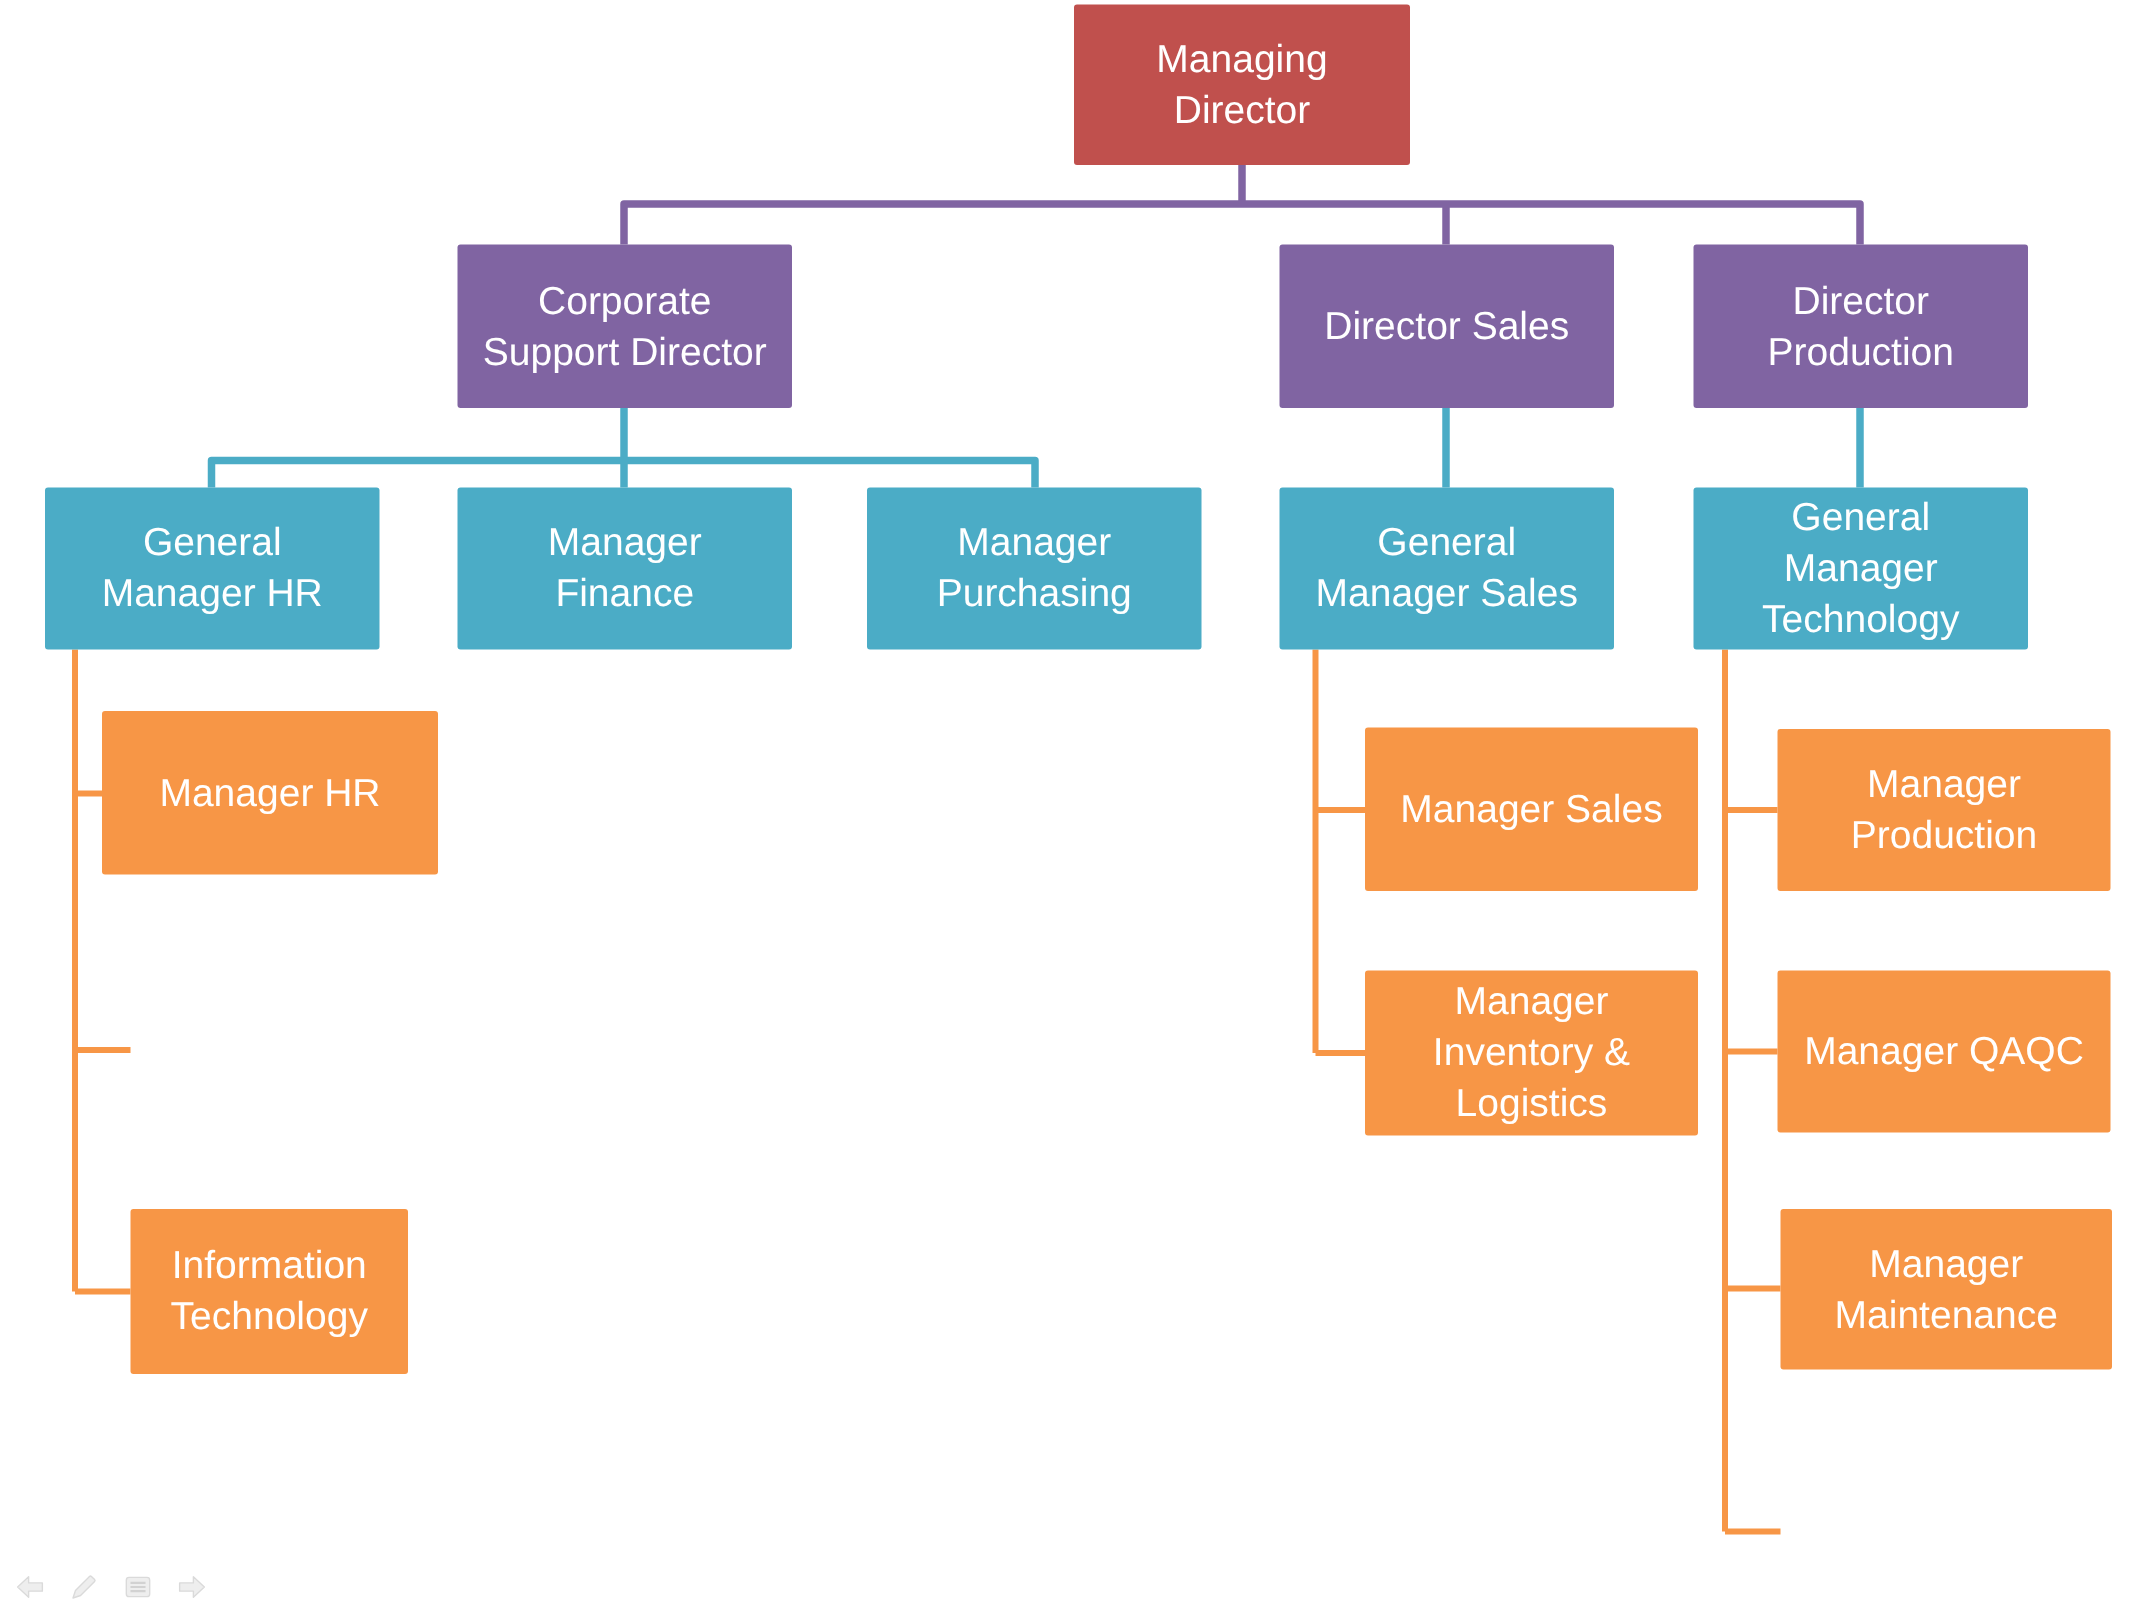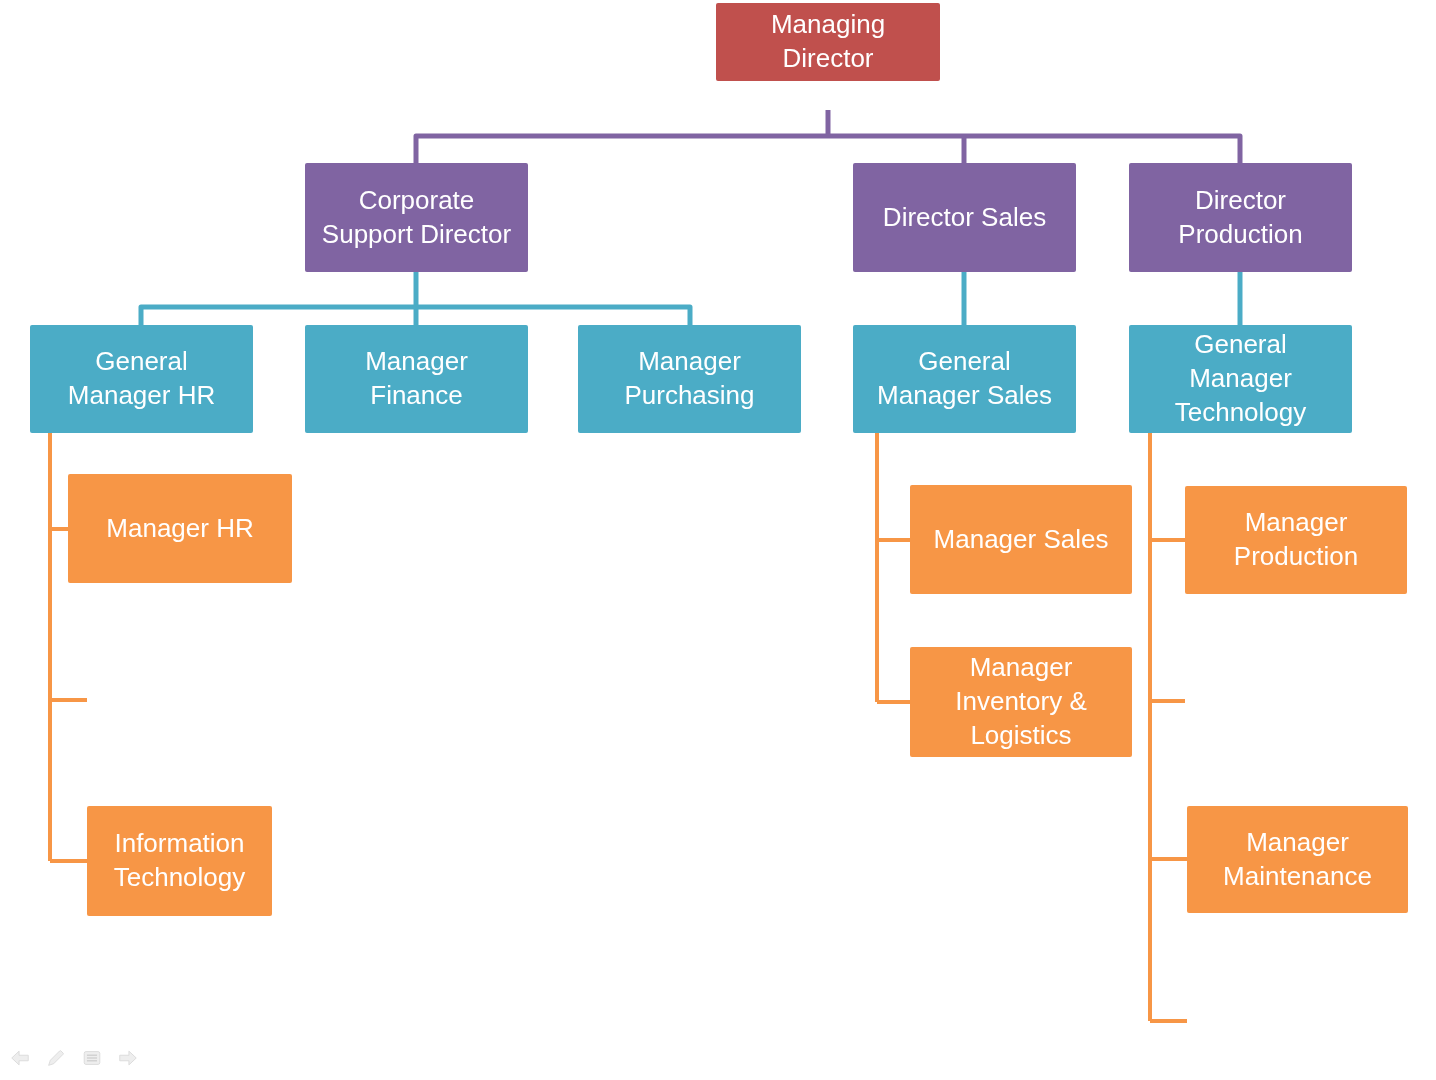--- a/index.html
+++ b/index.html
@@ -88,21 +88,21 @@
     </g>
     <g stroke="#f79646" stroke-width="4" fill="none" stroke-linejoin="round" stroke-linecap="butt">
       <path d="M1150 433 V1021"></path>
       <path d="M1150 540 H1185"></path>
       <path d="M1150 701 H1185"></path>
       <path d="M1150 859 H1187"></path>
       <path d="M1150 1021 H1187"></path>
     </g>
   </svg>
 
-  <div class="node lvl-red" style="left:716px;  top:3px;   width:224px; height:78px;">Managing
+  <div class="node lvl-red" style="left:716px;  top:3px;   width:224px; height:107px;">Managing
 Director</div>
 
   <div class="node lvl-purple" style="left:305px;  top:163px; width:223px; height:109px;">Corporate
 Support Director</div>
   <div class="node lvl-purple" style="left:853px;  top:163px; width:223px; height:109px;">Director Sales</div>
   <div class="node lvl-purple" style="left:1129px; top:163px; width:223px; height:109px;">Director
 Production</div>
 
   <div class="node lvl-teal" style="left:30px;   top:325px; width:223px; height:108px;">General
 Manager HR</div>
@@ -120,20 +120,21 @@
   <div class="node lvl-orange" style="left:87px;   top:806px; width:185px; height:110px;">Information
 Technology</div>
 
   <div class="node lvl-orange" style="left:910px;  top:485px; width:222px; height:109px;">Manager Sales</div>
   <div class="node lvl-orange" style="left:910px;  top:647px; width:222px; height:110px;">Manager
 Inventory &amp;
 Logistics</div>
 
   <div class="node lvl-orange" style="left:1185px; top:486px; width:222px; height:108px;">Manager
 Production</div>
+  <div class="node lvl-orange" style="left:1185px; top:647px; width:222px; height:108px;">Manager QAQC</div>
   <div class="node lvl-orange" style="left:1187px; top:806px; width:221px; height:107px;">Manager
 Maintenance</div>
 
   <div class="presenter-controls">
     <span class="pc-btn">
       <svg width="22" height="22" viewBox="0 0 24 24">
         <path d="M21 9 H11 V4.5 L3 12 L11 19.5 V15 H21 Z" fill="#eeeeee" stroke="#dadada" stroke-width="1" stroke-linejoin="round"></path>
       </svg>
     </span>
     <span class="pc-btn">

